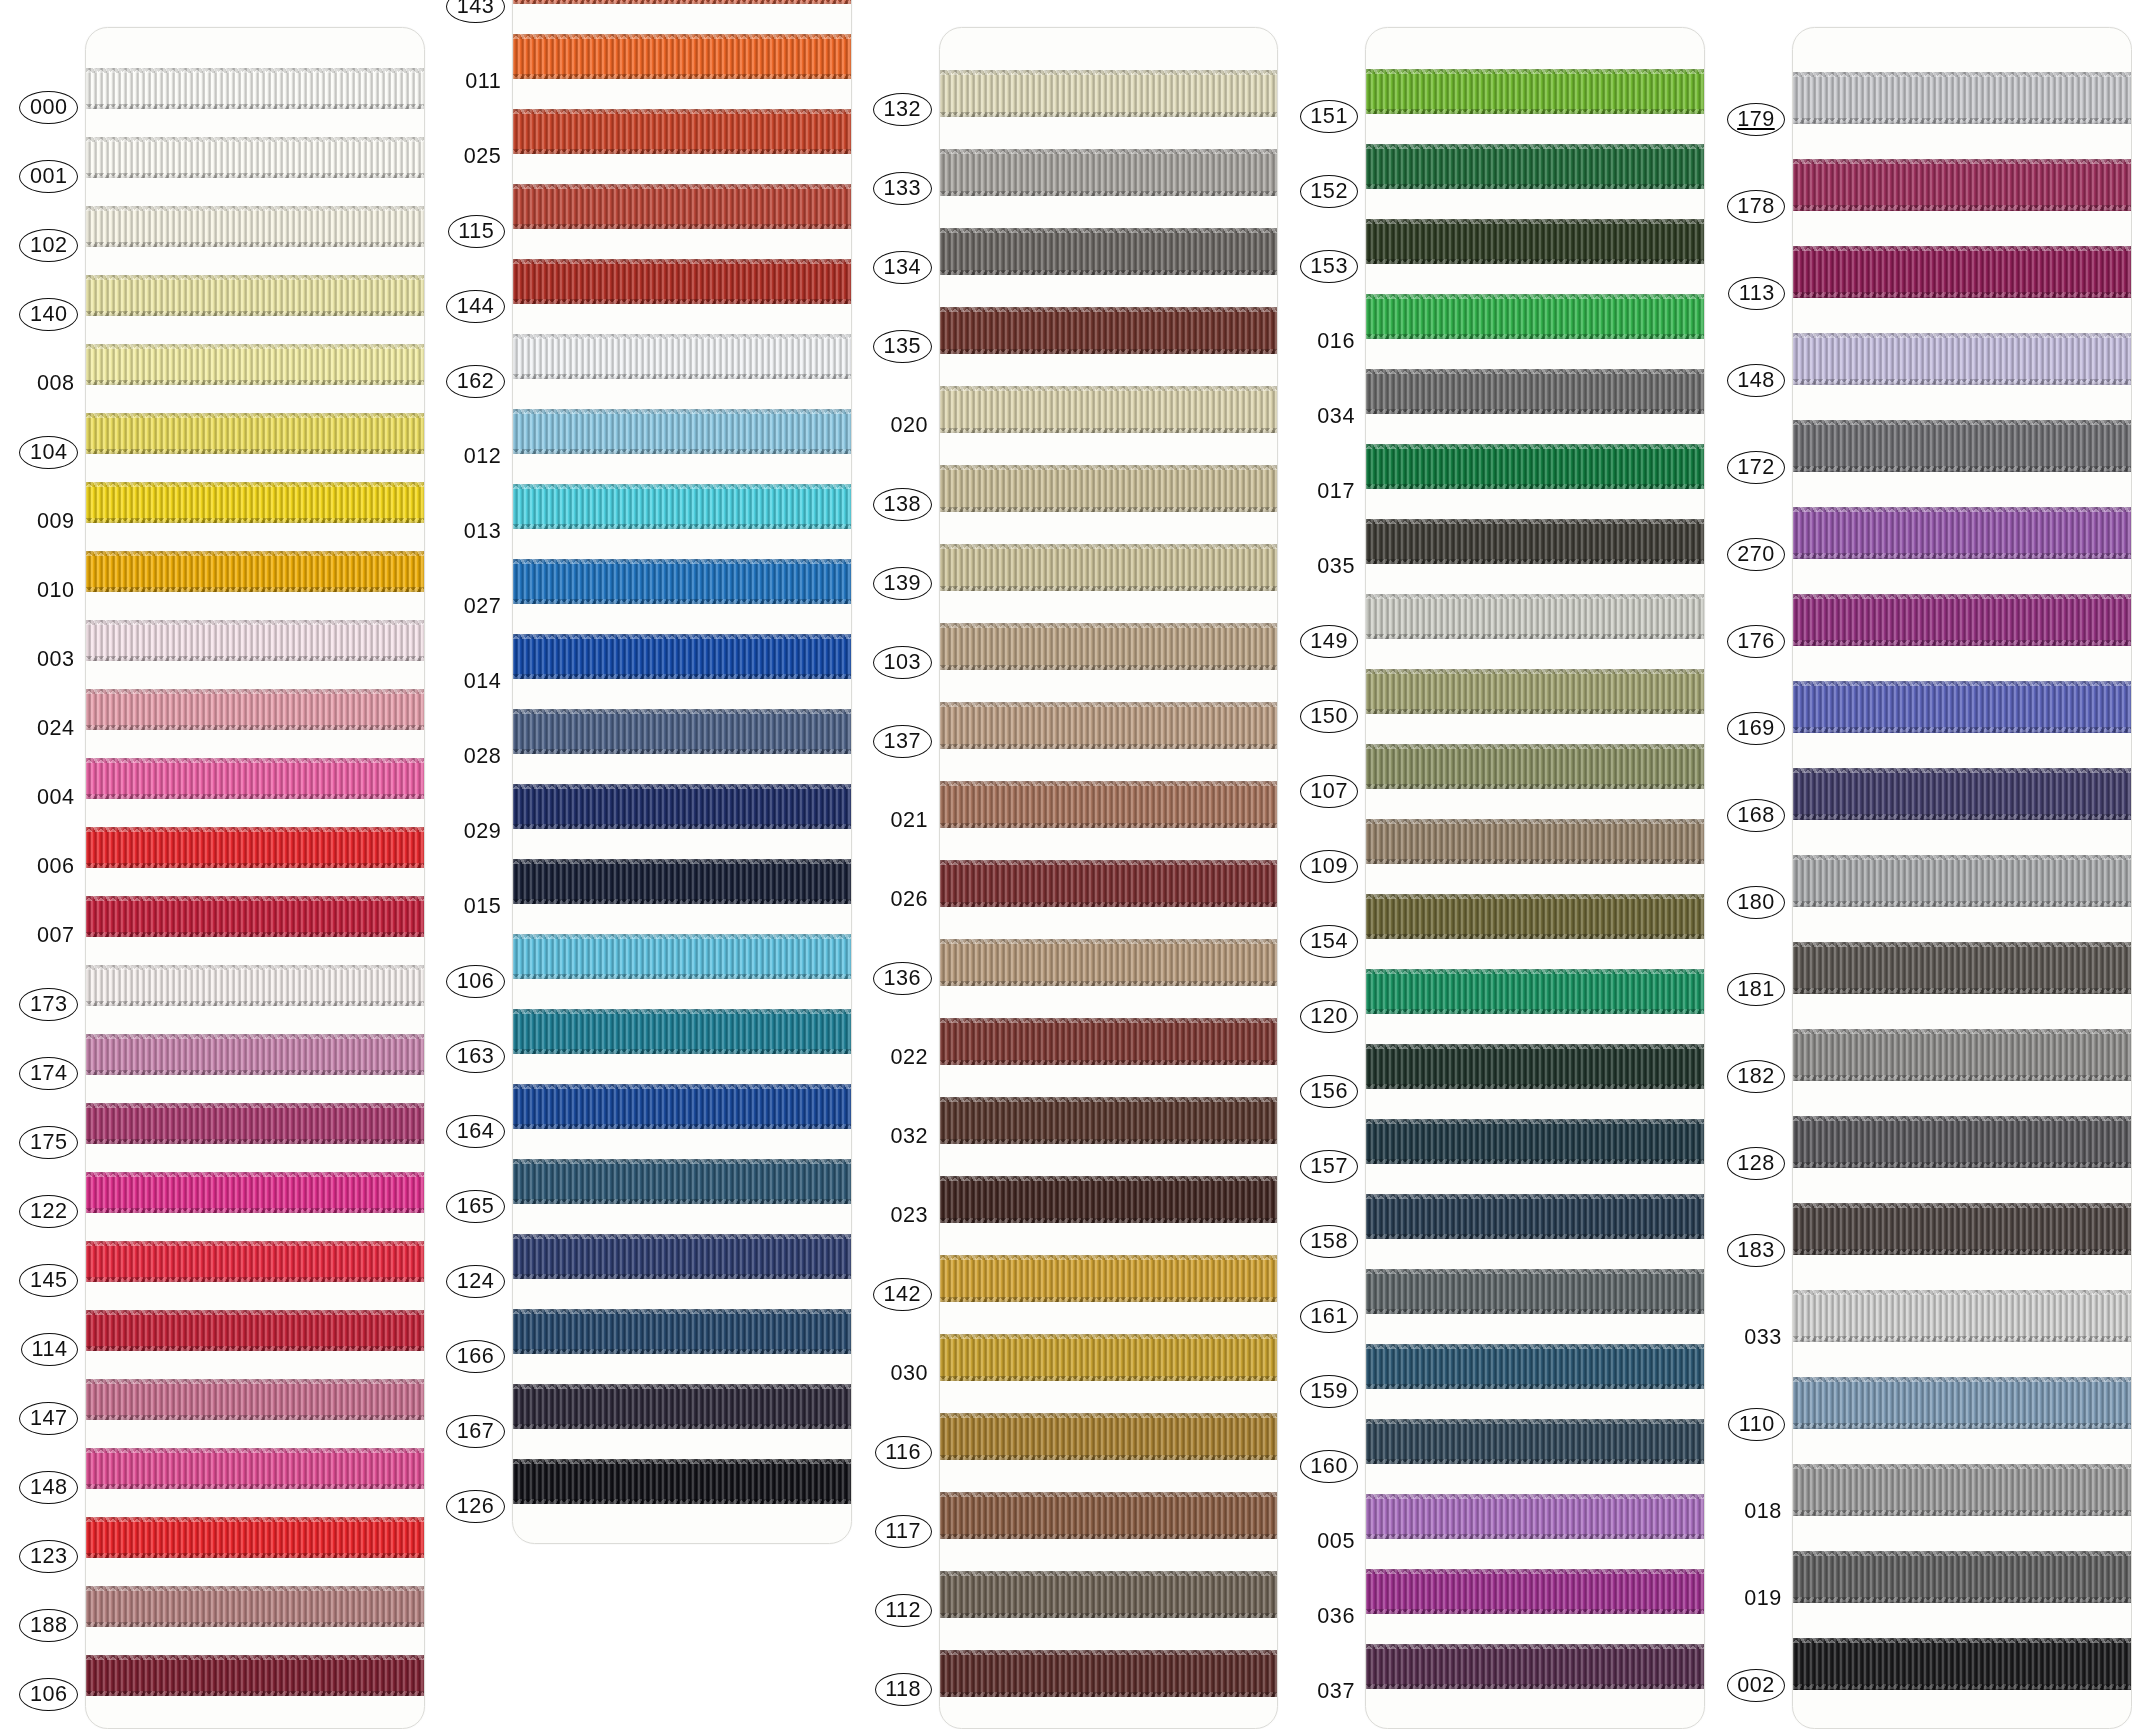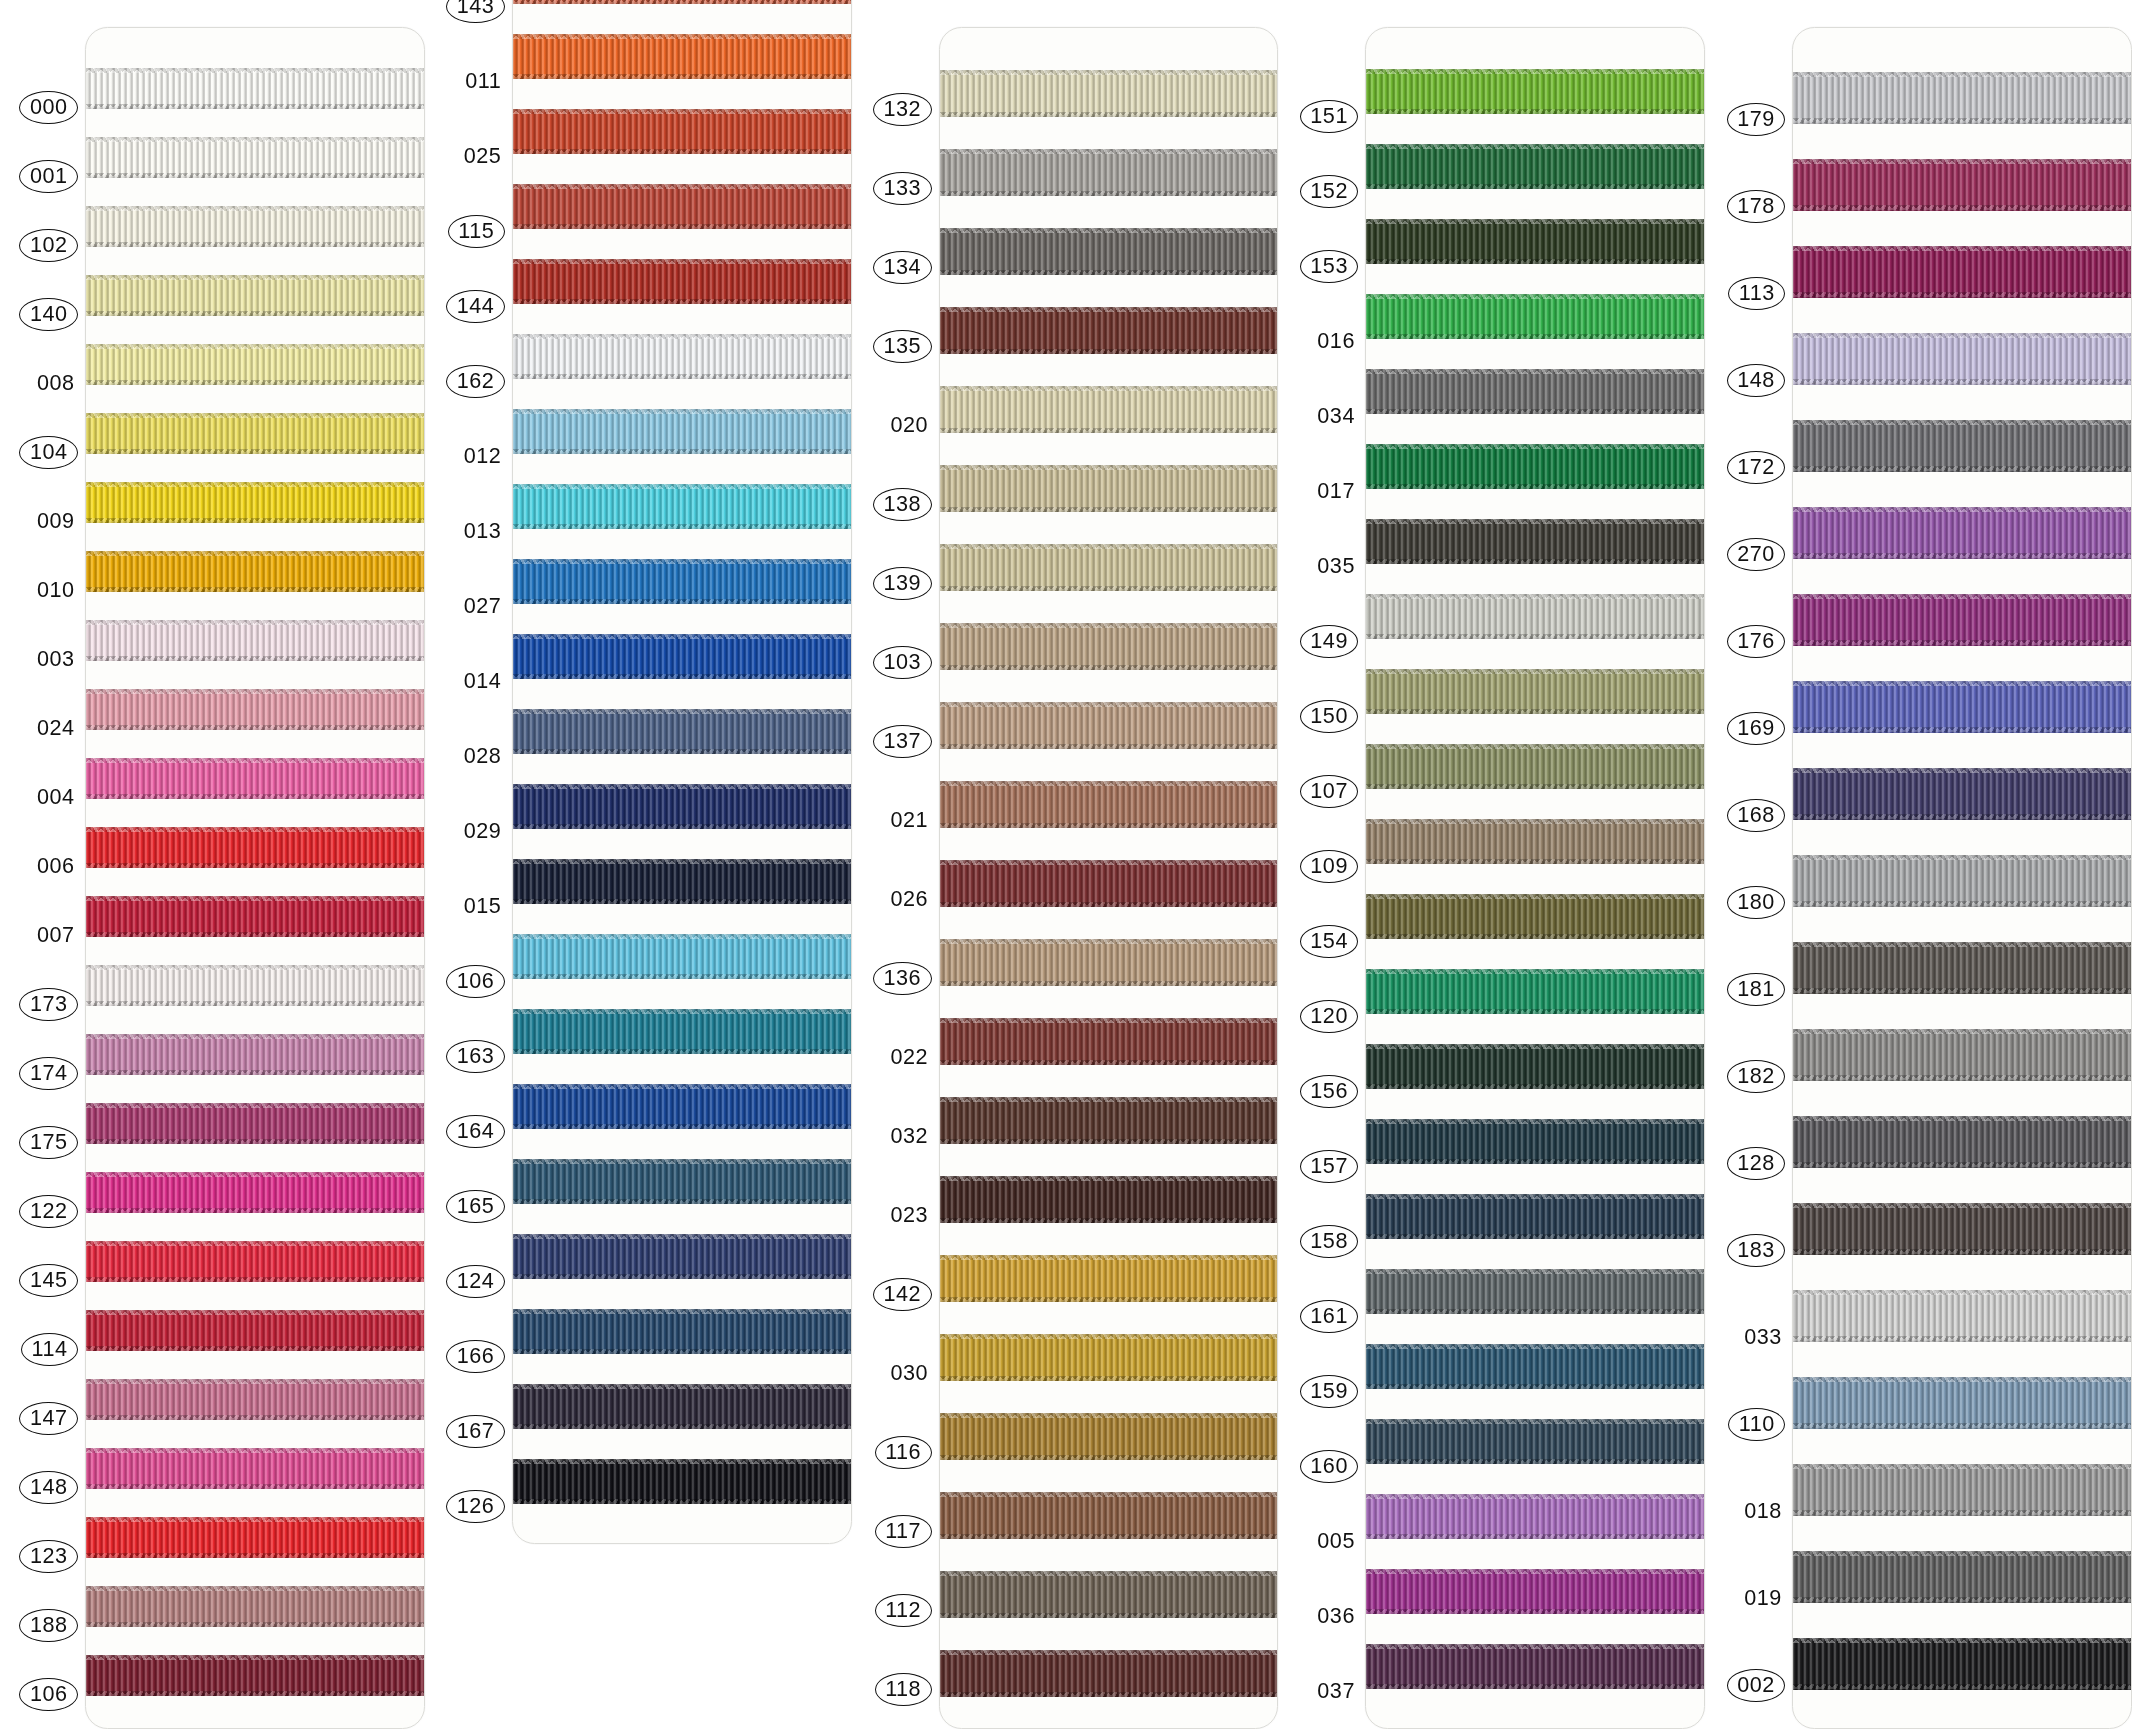--- a/index.html
+++ b/index.html
@@ -1059,21 +1059,21 @@
           <div class="ribbon" style="height: 45px; background: rgb(83, 42, 75);">
             <div class="ribbon-inner"></div>
             <div class="ribbon-scallop-top" style="background-image: repeating-radial-gradient(circle at 3px 5.2px, rgba(255, 255, 255, 0.35) 0px, rgba(255, 255, 255, 0.35) 2.8px, rgba(0, 0, 0, 0.14) 2.9px, rgba(0, 0, 0, 0.14) 6px);"></div>
             <div class="ribbon-scallop-bottom" style="background-image: repeating-radial-gradient(circle at 3px 0px, rgba(0, 0, 0, 0.2) 0px, rgba(0, 0, 0, 0.2) 2.8px, rgba(255, 255, 255, 0.18) 2.9px, rgba(255, 255, 255, 0.18) 6px);"></div>
           </div>
         </div>
       </div>
     </div>
     <div class="swatch-column" style="width: 427px; height: 1729px; margin-left: 14px;">
       <div class="label-gutter">
-        <div class="label-cell" style="height: 87px;">
+        <div class="label-cell" style="height: 87px; text-decoration: underline;">
           <span class="code-label circled">179</span>
         </div>
         <div class="label-cell" style="height: 87px;">
           <span class="code-label circled">178</span>
         </div>
         <div class="label-cell" style="height: 87px;">
           <span class="code-label circled">113</span>
         </div>
         <div class="label-cell" style="height: 87px;">
           <span class="code-label circled">148</span>

